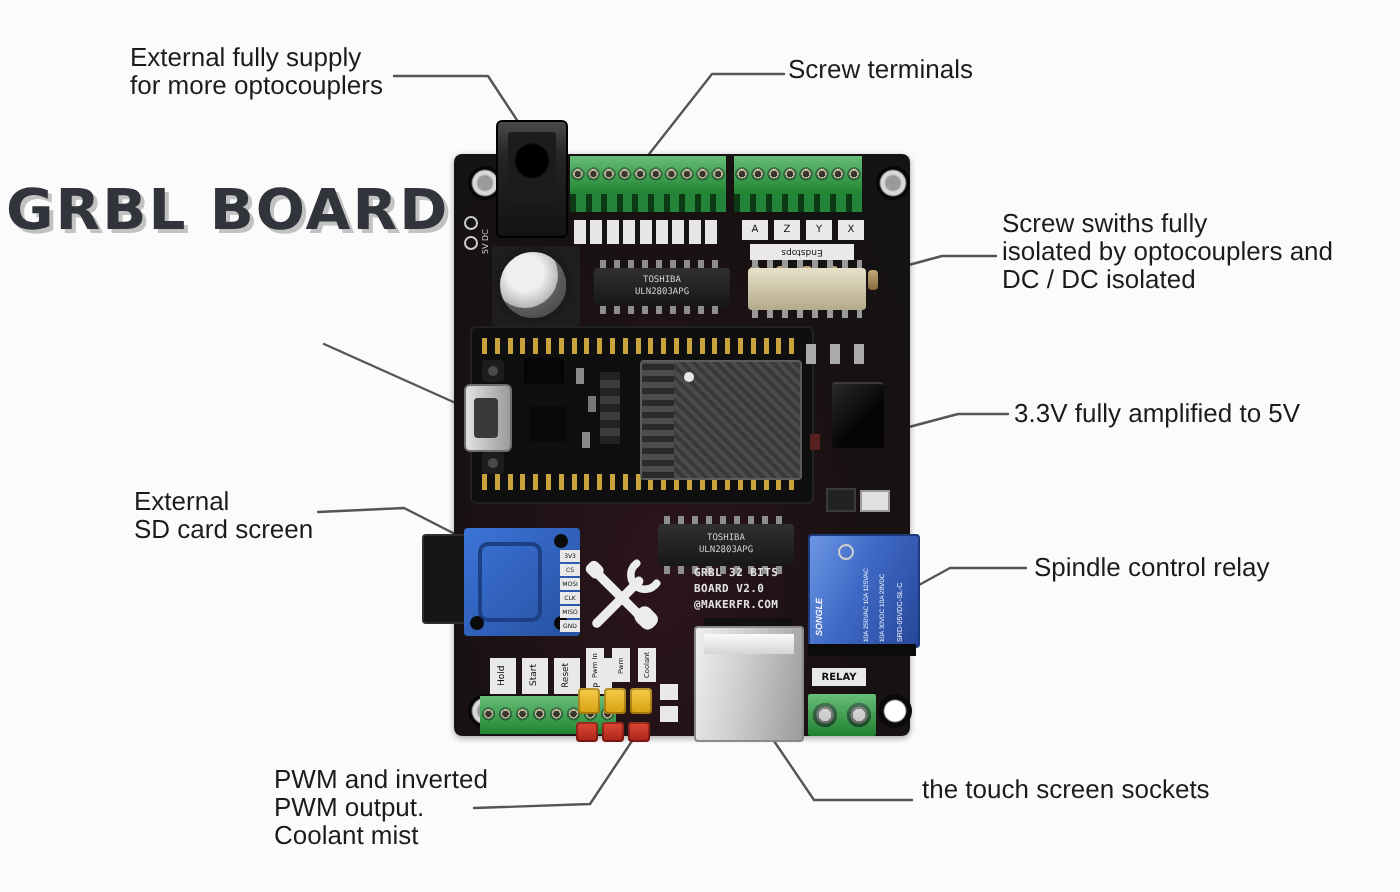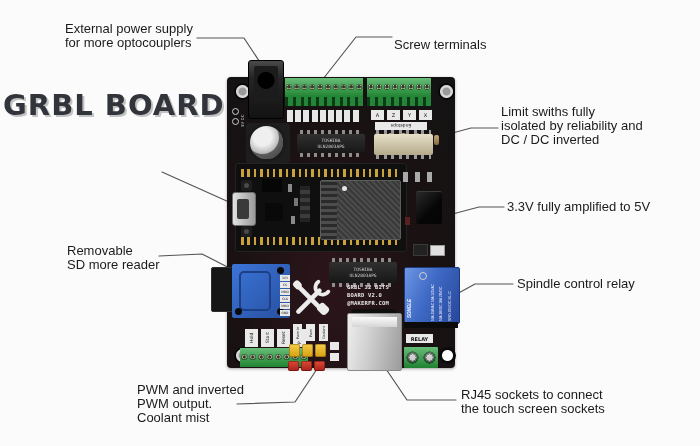--- a/index.html
+++ b/index.html
@@ -88,48 +88,47 @@
       <polyline points="504,207 479,207 445,216"></polyline>
       <polyline points="162,172 249,211"></polyline>
       <polyline points="159,256 202,254 249,278"></polyline>
       <polyline points="513,284 475,284 444,301"></polyline>
       <polyline points="237,404 295,402 321,363"></polyline>
       <polyline points="456,400 407,400 386,369"></polyline>
     </g>
   </svg>
 
   <div class="ann" style="left:65px;top:22px">
-    <div>External power supply</div>
+    <div>External fully supply</div>
     <div>for more optocouplers</div>
   </div>
-  <div class="ann" style="left:394px;top:38px">
+  <div class="ann" style="left:394px;top:28px">
     <div>Screw terminals</div>
   </div>
   <div class="ann" style="left:501px;top:105px">
-    <div>Limit swiths fully</div>
-    <div>isolated by reliability and</div>
-    <div>DC / DC inverted</div>
+    <div>Screw swiths fully</div>
+    <div>isolated by optocouplers and</div>
+    <div>DC / DC isolated</div>
   </div>
   <div class="ann" style="left:507px;top:200px">
     <div>3.3V fully amplified to 5V</div>
   </div>
   <div class="ann" style="left:67px;top:244px">
-    <div>Removable</div>
-    <div>SD more reader</div>
+    <div>External</div>
+    <div>SD card screen</div>
   </div>
   <div class="ann" style="left:137px;top:383px">
     <div>PWM and inverted</div>
     <div>PWM output.</div>
     <div>Coolant mist</div>
   </div>
   <div class="ann" style="left:517px;top:277px">
     <div>Spindle control relay</div>
   </div>
   <div class="ann" style="left:461px;top:388px">
-    <div>RJ45 sockets to connect</div>
     <div>the touch screen sockets</div>
   </div>
 
   <div class="board">
 
     <div class="abs hole" style="left:7px;top:6px"></div>
     <div class="abs hole" style="left:211px;top:6px"></div>
     <div class="abs hole" style="left:7px;top:270px"></div>
     <div class="abs hole hole-open" style="left:212px;top:270px"></div>
 

